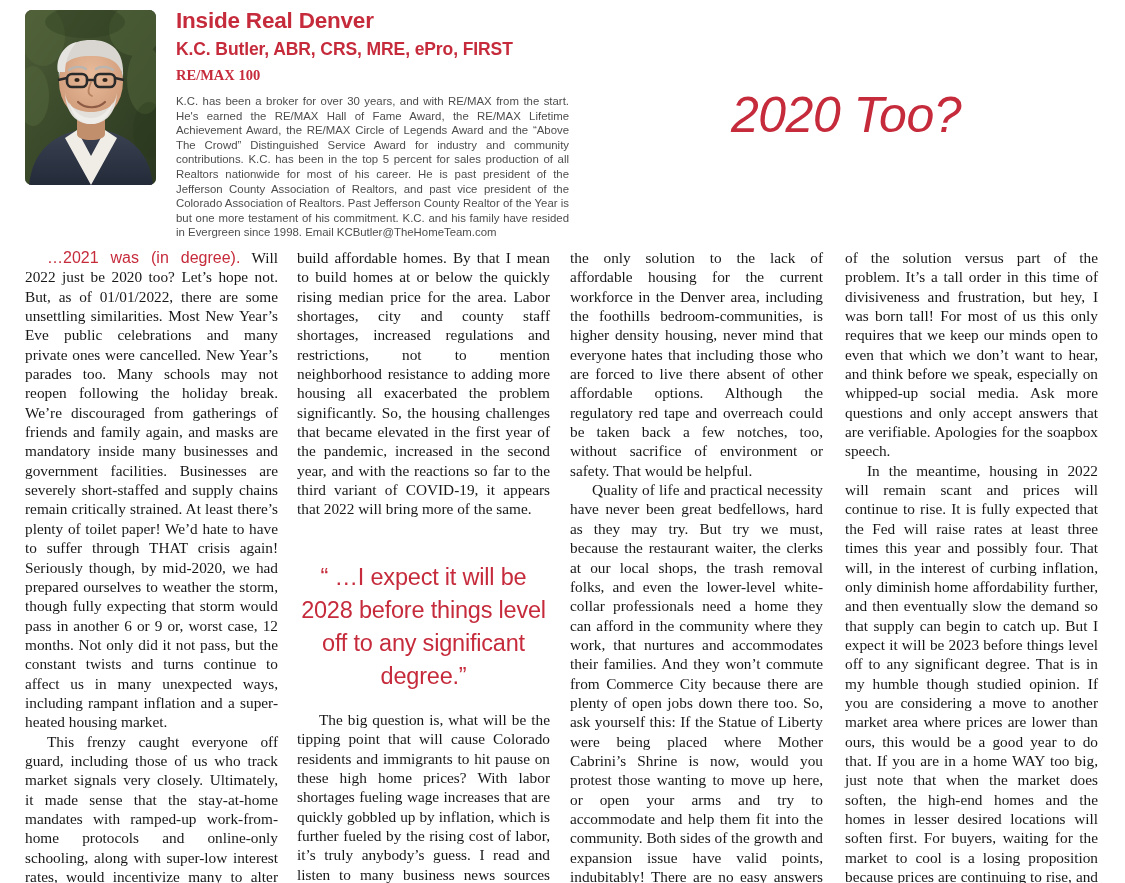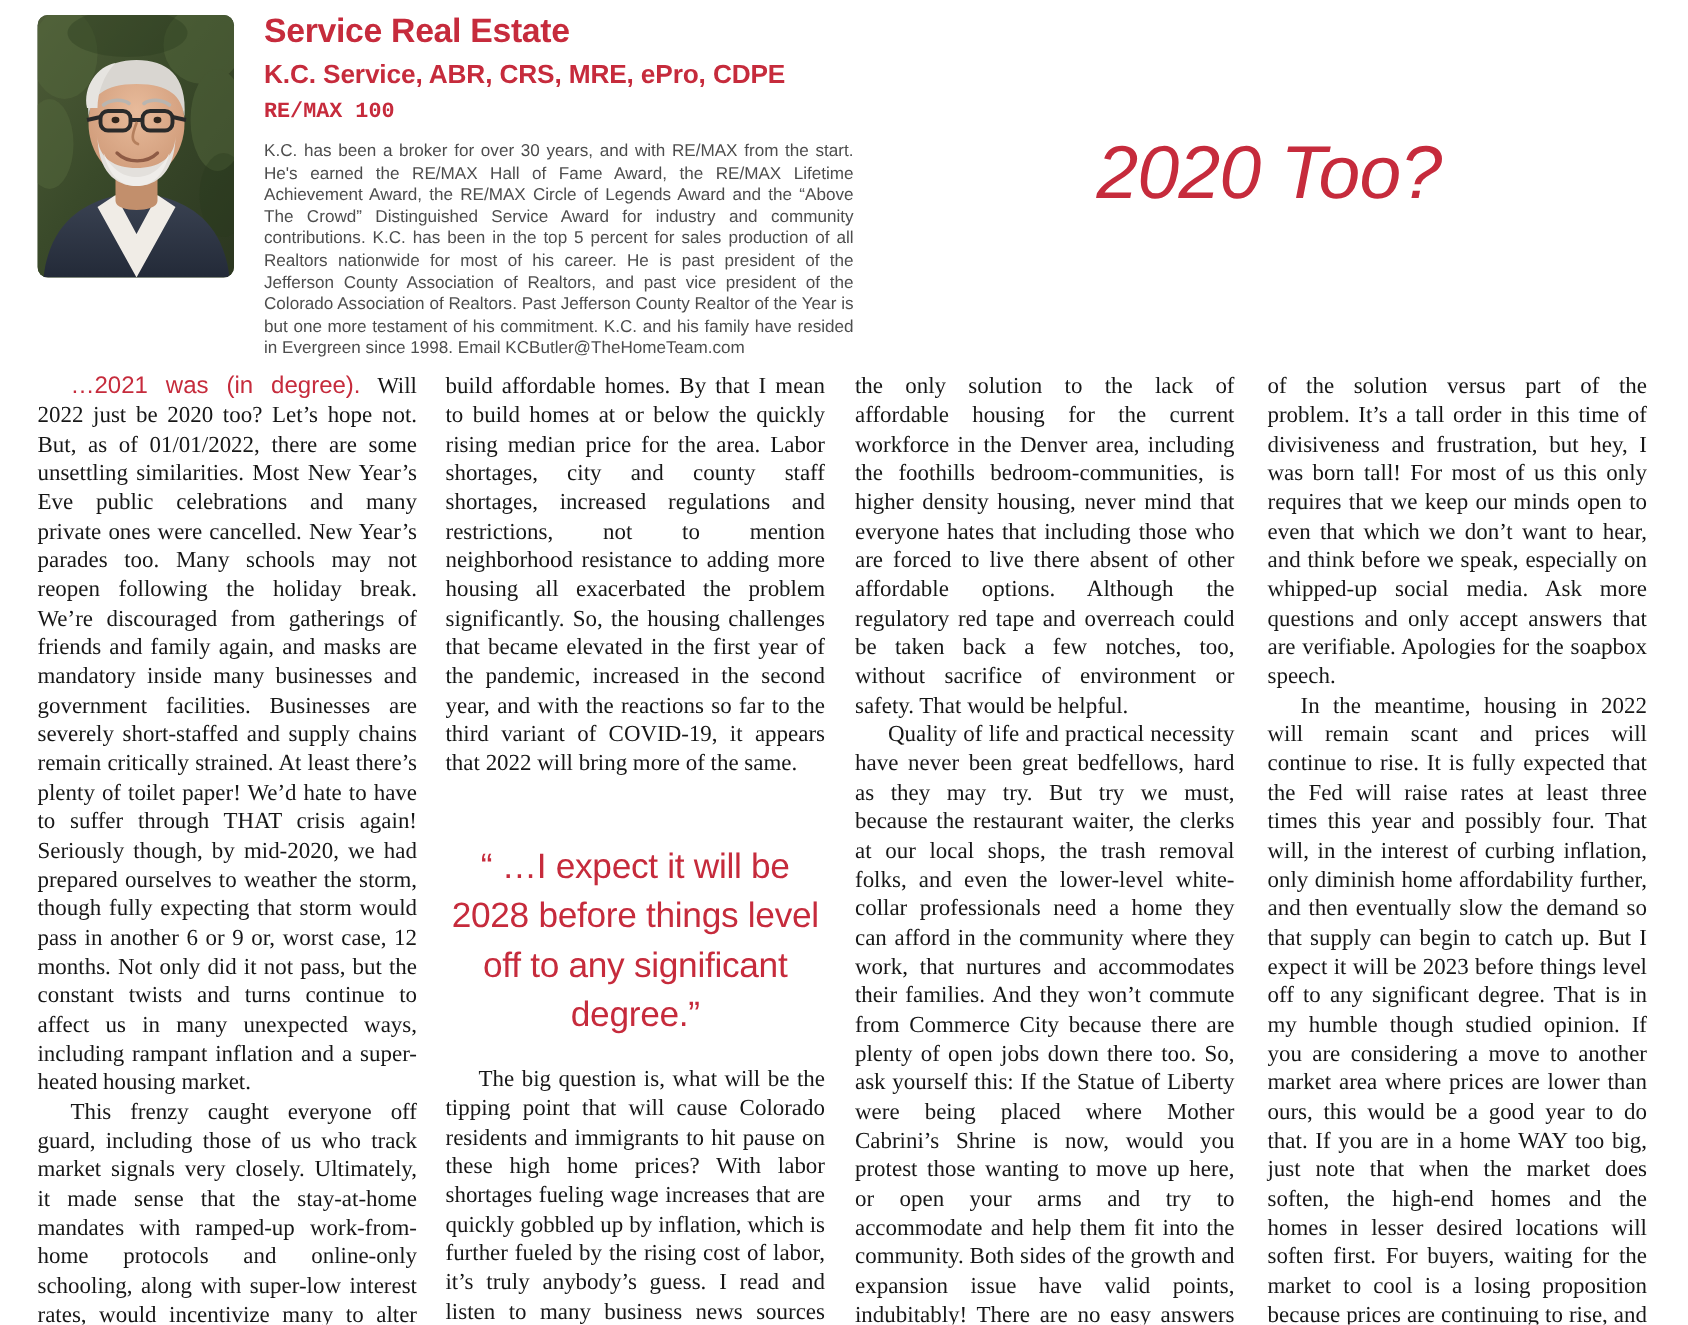--- a/index.html
+++ b/index.html
@@ -60,21 +60,21 @@
   .agent-name {
     font-family: "Liberation Sans", sans-serif;
     font-weight: bold;
     font-size: 17.5px;
     line-height: 25px;
     color: #C62B3C;
     letter-spacing: -0.1px;
     margin: 3px 0 0 0;
   }
   .brokerage {
-    font-family: Liberation Mono, monospace;
+    font-family: Liberation Serif, serif;
     font-weight: bold;
     font-size: 14.5px;
     line-height: 20px;
     color: #C62B3C;
     margin: 3px 0 0 0;
   }
   .bio {
     font-family: "Liberation Sans", sans-serif;
     font-size: 11.4px;
     line-height: 14.6px;
@@ -217,22 +217,22 @@
         <path d="M44 60 C49 56 57 56 61 59" stroke="#b9b5b0" stroke-width="2.4" fill="none" stroke-linecap="round"></path>
         <path d="M71 59 C75 56 83 56 88 60" stroke="#b9b5b0" stroke-width="2.4" fill="none" stroke-linecap="round"></path>
 
         <path d="M66 72 C63 80 62 84 67 86" stroke="#b5805e" stroke-width="1.8" fill="none" stroke-linecap="round"></path>
 
         <path d="M53 92 C60 99 73 99 80 92" stroke="#8e5b45" stroke-width="2.2" fill="none" stroke-linecap="round"></path>
       </svg>
     </div>
 
     <div class="byline-block">
-      <div class="pub-title">Service Real Estate</div>
-      <div class="agent-name">K.C. Service, ABR, CRS, MRE, ePro, CDPE</div>
+      <div class="pub-title">Inside Real Denver</div>
+      <div class="agent-name">K.C. Butler, ABR, CRS, MRE, ePro, FIRST</div>
       <div class="brokerage">RE/MAX 100</div>
       <div class="bio"><span>K.C. has been a broker for over 30 years, and with RE/MAX from the start. He's earned the RE/MAX Hall of Fame Award, the RE/MAX Lifetime Achievement Award, the RE/MAX Circle of Legends Award and the “Above The Crowd” Distinguished Service Award for industry and community contributions. K.C. has been in the top 5 percent for sales production of all Realtors nationwide for most of his career. He is past president of the Jefferson County Association of Realtors, and past vice president of the Colorado Association of Realtors. Past Jefferson County Realtor of the Year is but one more testament of his commitment. K.C. and his family have resided in Evergreen since 1998.</span> <span class="last-line">Email KCButler@TheHomeTeam.com</span></div>
     </div>
 
     <div class="headline">2020 Too?</div>
   </div>
 
   <div class="columns">
 
     <div class="col col1">

